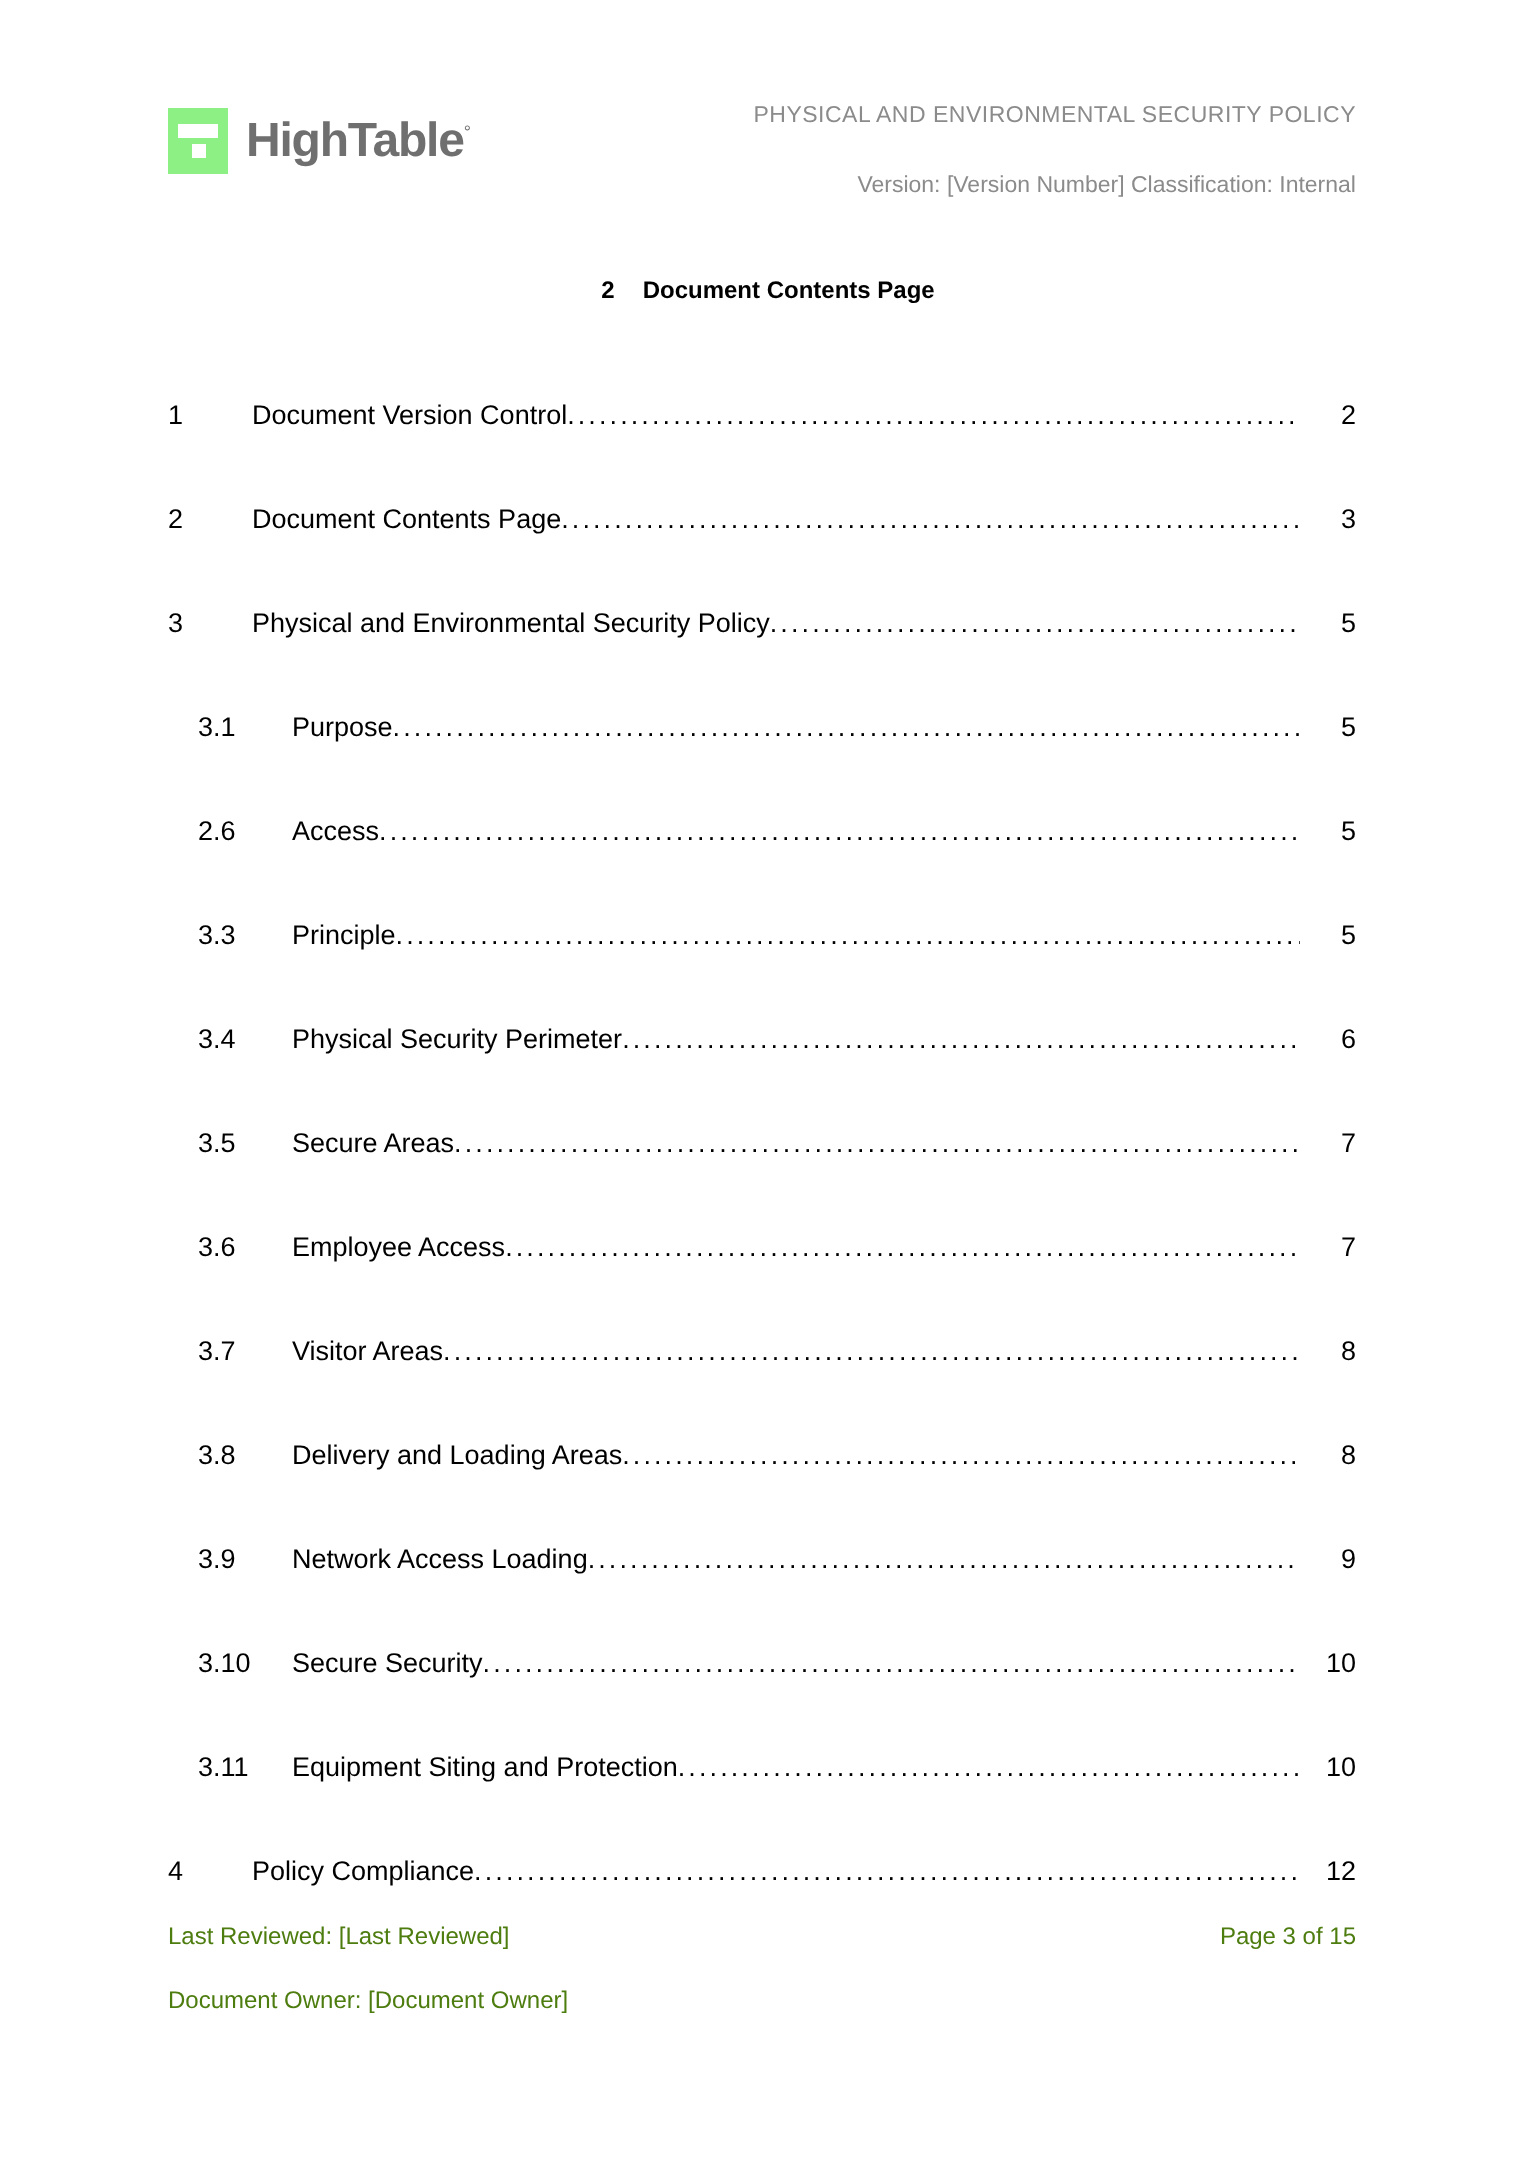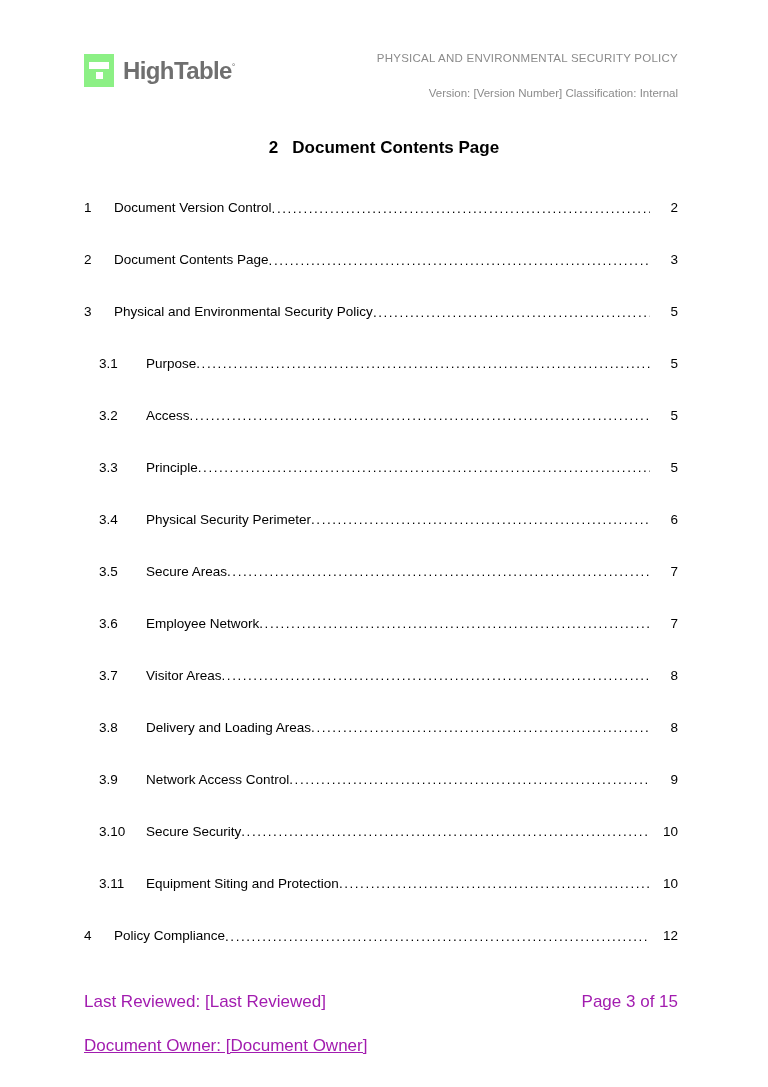--- a/index.html
+++ b/index.html
@@ -97,21 +97,21 @@
     white-space: nowrap;
   }
 
   
   .doc-heading {
     position: absolute;
     left: 0;
     right: 0;
     top: 138px;
     text-align: center;
-    font-size: 17px;
+    font-size: 12px;
     font-weight: bold;
     color: #000;
   }
   .doc-heading .num {
     margin-right: 14px;
   }
 
   
   .toc {
     position: absolute;
@@ -125,22 +125,21 @@
     font-size: 13.5px;
     color: #000;
     height: 52px;
     white-space: nowrap;
   }
   .toc-row.level-1 .toc-num {
     width: 30px;
     flex: none;
   }
   .toc-row.level-1 .toc-label-wrap {
-    margin-left: 0;
-    align-items: center;
+    margin-left: 12px;
   }
   .toc-row.level-2 {
     padding-left: 15px;
     justify-content: space-between;
   }
   .toc-row.level-2 .toc-num {
     width: 47px;
     flex: none;
   }
   .toc-num {
@@ -168,34 +167,33 @@
     flex: none;
     width: 26px;
     text-align: right;
     margin-left: 2px;
   }
 
   
   .footer {
     position: absolute;
     left: 84px;
-    top: 993px;
+    top: 959px;
     width: 594px;
-    color: #a21caf;
-    font-size: 17px;
+    color: #4d7c0f;
+    font-size: 12px;
   }
   .footer-row {
     display: flex;
     justify-content: space-between;
     align-items: baseline;
     line-height: 18px;
   }
   .footer-row + .footer-row {
-    margin-top: 26px;
-    text-decoration: underline;
+    margin-top: 14px;
   }
   .footer-left { white-space: nowrap; }
   .footer-right { white-space: nowrap; }
 </style>
 </head>
 <body>
 
 <div class="page">
 
   <div class="header">
@@ -246,21 +244,21 @@
       </div>
       <div class="toc-row level-2">
         <span class="toc-num">3.1</span>
         <span class="toc-label-wrap">
           <span class="toc-label">Purpose </span>
           <span class="toc-dots">..............................................................................................................................................................</span>
         </span>
         <span class="toc-page">5</span>
       </div>
       <div class="toc-row level-2">
-        <span class="toc-num">3.2</span>
+        <span class="toc-num">2.6</span>
         <span class="toc-label-wrap">
           <span class="toc-label">Access </span>
           <span class="toc-dots">..............................................................................................................................................................</span>
         </span>
         <span class="toc-page">5</span>
       </div>
       <div class="toc-row level-2">
         <span class="toc-num">3.3</span>
         <span class="toc-label-wrap">
           <span class="toc-label">Principle</span>
@@ -280,21 +278,21 @@
         <span class="toc-num">3.5</span>
         <span class="toc-label-wrap">
           <span class="toc-label">Secure Areas</span>
           <span class="toc-dots">..............................................................................................................................................................</span>
         </span>
         <span class="toc-page">7</span>
       </div>
       <div class="toc-row level-2">
         <span class="toc-num">3.6</span>
         <span class="toc-label-wrap">
-          <span class="toc-label">Employee Network</span>
+          <span class="toc-label">Employee Access</span>
           <span class="toc-dots">..............................................................................................................................................................</span>
         </span>
         <span class="toc-page">7</span>
       </div>
       <div class="toc-row level-2">
         <span class="toc-num">3.7</span>
         <span class="toc-label-wrap">
           <span class="toc-label">Visitor Areas </span>
           <span class="toc-dots">..............................................................................................................................................................</span>
         </span>
@@ -304,21 +302,21 @@
         <span class="toc-num">3.8</span>
         <span class="toc-label-wrap">
           <span class="toc-label">Delivery and Loading Areas </span>
           <span class="toc-dots">..............................................................................................................................................................</span>
         </span>
         <span class="toc-page">8</span>
       </div>
       <div class="toc-row level-2">
         <span class="toc-num">3.9</span>
         <span class="toc-label-wrap">
-          <span class="toc-label">Network Access Control </span>
+          <span class="toc-label">Network Access Loading </span>
           <span class="toc-dots">..............................................................................................................................................................</span>
         </span>
         <span class="toc-page">9</span>
       </div>
       <div class="toc-row level-2">
         <span class="toc-num">3.10</span>
         <span class="toc-label-wrap">
           <span class="toc-label">Secure Security </span>
           <span class="toc-dots">..............................................................................................................................................................</span>
         </span>

